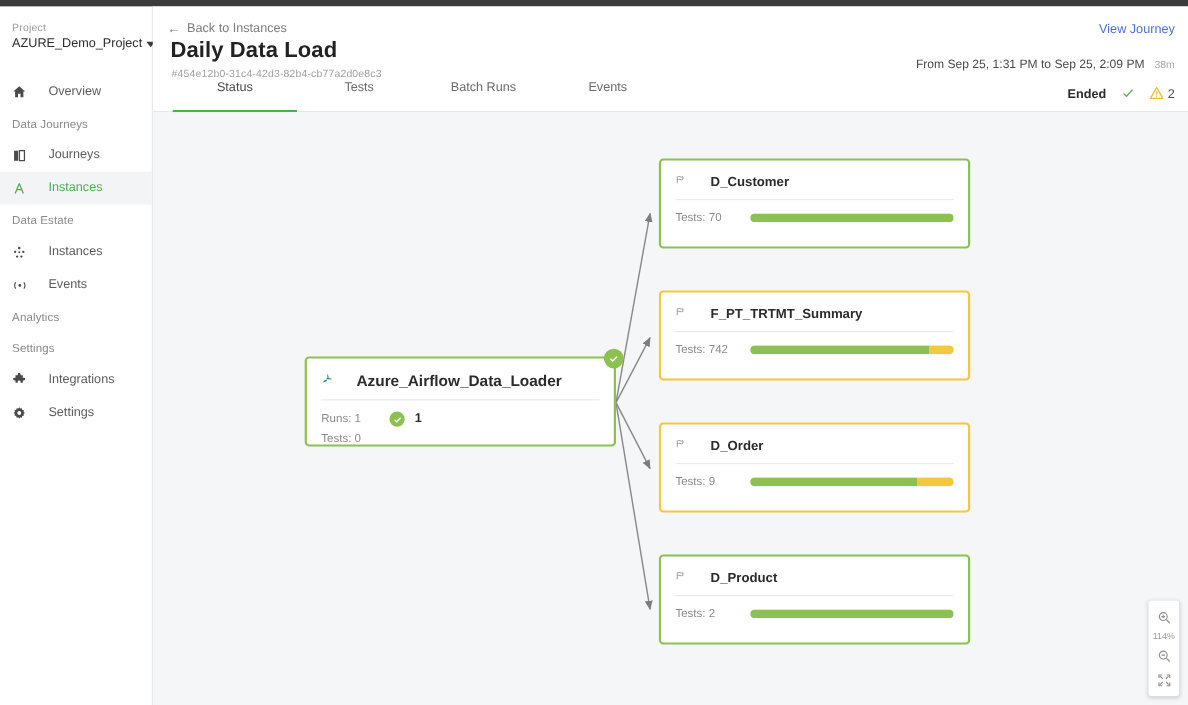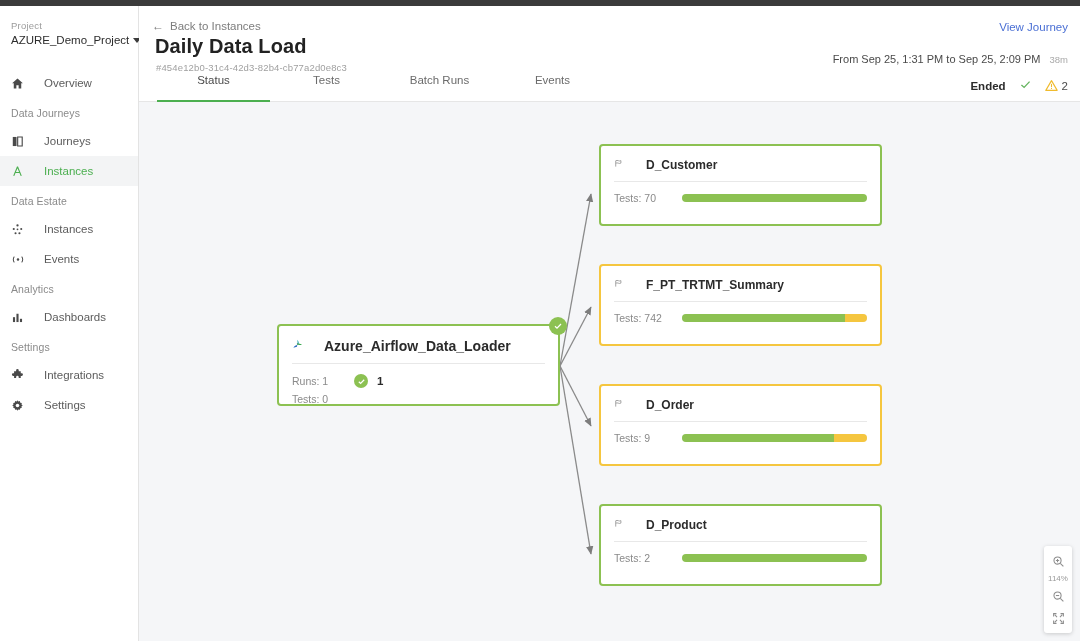--- a/index.html
+++ b/index.html
@@ -217,30 +217,20 @@
           <span class="ico">
             <svg width="14" height="13" viewBox="0 0 18 16" fill="none" stroke="currentColor" stroke-width="1.3">
               <path d="M4.3 4.4 C2.5 6.2 2.5 9.8 4.3 11.6"></path>
               <path d="M13.7 4.4 C15.5 6.2 15.5 9.8 13.7 11.6"></path>
               <circle cx="9" cy="8" r="1.6" fill="currentColor" stroke="none"></circle>
             </svg>
           </span>
           <span class="lbl">Events</span>
         </div>
         <div class="nav-group-label">Analytics</div>
-        <div class="nav-item">
-          <span class="ico">
-            <svg width="13" height="13" viewBox="0 0 16 16" fill="currentColor">
-              <rect x="2.4" y="7.6" width="2.6" height="6"></rect>
-              <rect x="6.7" y="3.4" width="2.6" height="10.2"></rect>
-              <rect x="11" y="9.6" width="2.6" height="4"></rect>
-            </svg>
-          </span>
-          <span class="lbl">Dashboards</span>
-        </div>
         <div class="nav-group-label">Settings</div>
         <div class="nav-item">
           <span class="ico">
             <svg width="13" height="13" viewBox="0 0 16 16" fill="currentColor">
               <path d="M6.3 1.6 a1.6 1.6 0 0 1 3.2 0 v1.1 h2.5 v2.6 h1.1 a1.6 1.6 0 0 1 0 3.2 h-1.1 v2.6 H9.5 v-1.1 a1.6 1.6 0 0 0-3.2 0 v1.1 H3.8 V8.5 H2.7 a1.6 1.6 0 0 1 0-3.2 h1.1 V2.7 h2.5 z"></path>
             </svg>
           </span>
           <span class="lbl">Integrations</span>
         </div>
         <div class="nav-item">

